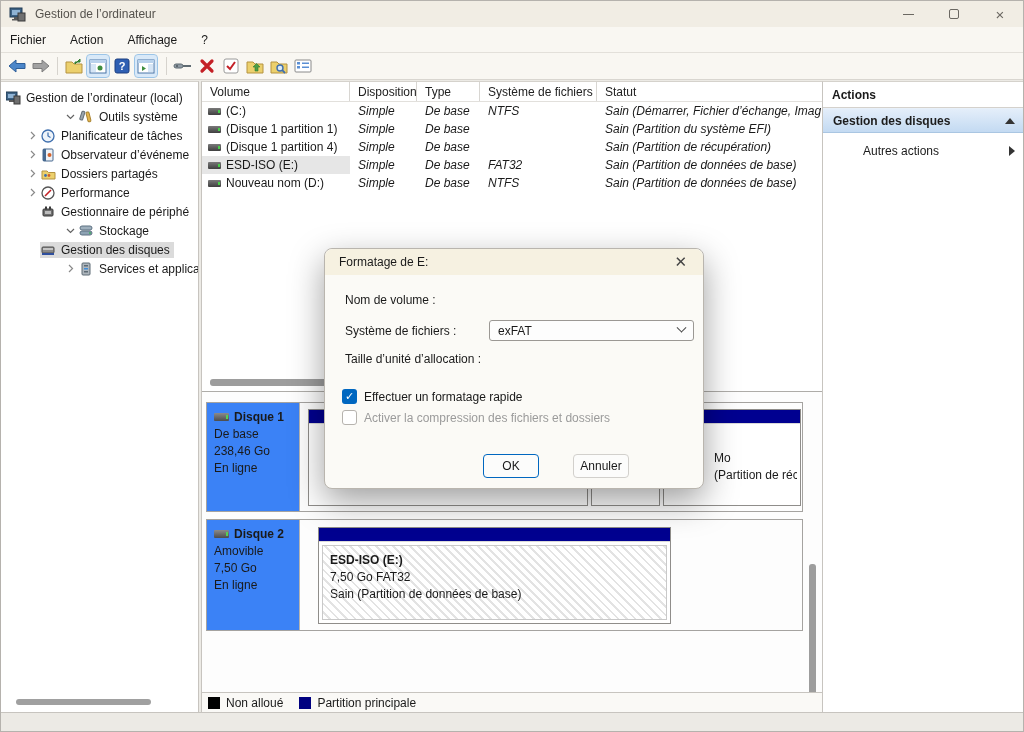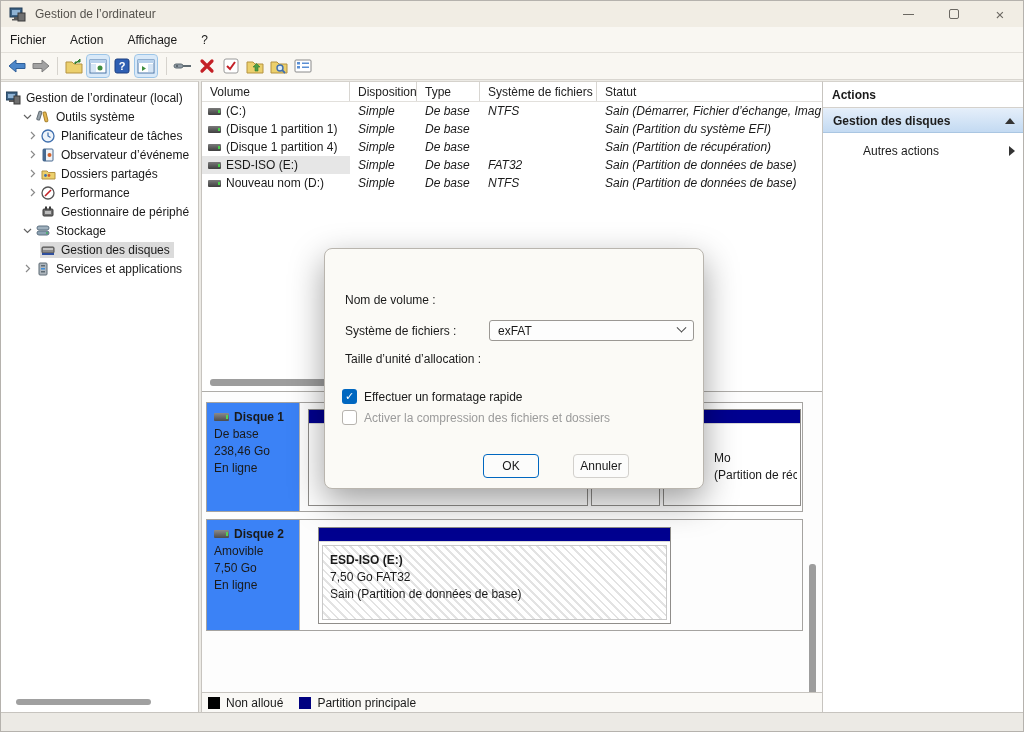--- a/index.html
+++ b/index.html
@@ -35,21 +35,21 @@
   .actions-pane{ left:822px; width:202px; border-top:1px solid #d5d2cc; }
   .bottomstrip { position:absolute; left:0; top:711px; width:100%; height:21px; background:#eceae5; border-top:1px solid #c7c4bf; }
 
   
   .tree { padding-top:6px; overflow:hidden; }
   .trow { display:flex; align-items:center; height:19px; white-space:nowrap; overflow:hidden; }
   .trow .chevslot { width:16px; display:flex; align-items:center; justify-content:center; flex:0 0 16px; }
   .trow .node { display:flex; align-items:center; gap:5px; padding:1px 4px 1px 1px; }
   .trow .node.sel { background:#dbdbdb; }
   .tico { width:15px; height:14px; position:relative; flex:0 0 15px; }
-  .pad0{ padding-left:4px; } .pad1{ padding-left:18px; } .pad2{ padding-left:23px; }
+  .pad0{ padding-left:4px; } .pad1{ padding-left:18px;margin-left:43px; } .pad2{ padding-left:23px; }
   .tree-hscroll { position:absolute; left:0; top:615px; width:196px; height:12px; }
   .tree-hscroll .thumb { position:absolute; left:15px; top:2px; width:135px; height:6px; border-radius:3px; background:#a0a0a0; }
 
   
   .vol-pane { position:absolute; left:0; top:0; width:620px; height:310px; background:#fff; border-bottom:1px solid #aeaca8; }
   .vhead { display:grid; grid-template-columns:148px 67px 63px 117px 1fr; height:20px; border-bottom:1px solid #e2e0dc; }
   .vhead .hc { padding:3px 0 0 8px; border-right:1px solid #d8d6d2; color:#222; white-space:nowrap; overflow:hidden; }
   .vrow { display:grid; grid-template-columns:148px 67px 63px 117px 1fr; height:18px; align-items:center; white-space:nowrap; }
   .vrow .cell { overflow:hidden; padding-left:8px;font-style:italic; }
   .vrow .namecell { display:flex; align-items:center; gap:5px; padding-left:6px; height:18px; }
@@ -536,20 +536,25 @@
     <div class="actions-item">
       <span>Autres actions</span>
         <span class="spring"></span>
       <span class="tri-right"></span>
     </div>
   </div>
 
   <div class="bottomstrip"></div>
 
   <div class="dialog">
+    <div class="dlg-title">
+      <span>Formatage de E:</span>
+      <span class="spring"></span>
+      <span class="dlg-close">✕</span>
+    </div>
     <span class="dlg-label" style="top:44px">Nom de volume :</span>
     <span class="dlg-label" style="top:75px">Système de fichiers :</span>
     <div class="dlg-select" style="top:71px">
       <span>exFAT</span>
         <span class="spring"></span>
         <span class="chev-dn"></span>
     </div>
     <span class="dlg-label" style="top:103px">Taille d’unité d’allocation :</span>
     <span class="cbx on" style="top:140px">✓</span>
     <span class="cbx-label" style="top:141px">Effectuer un formatage rapide</span>

